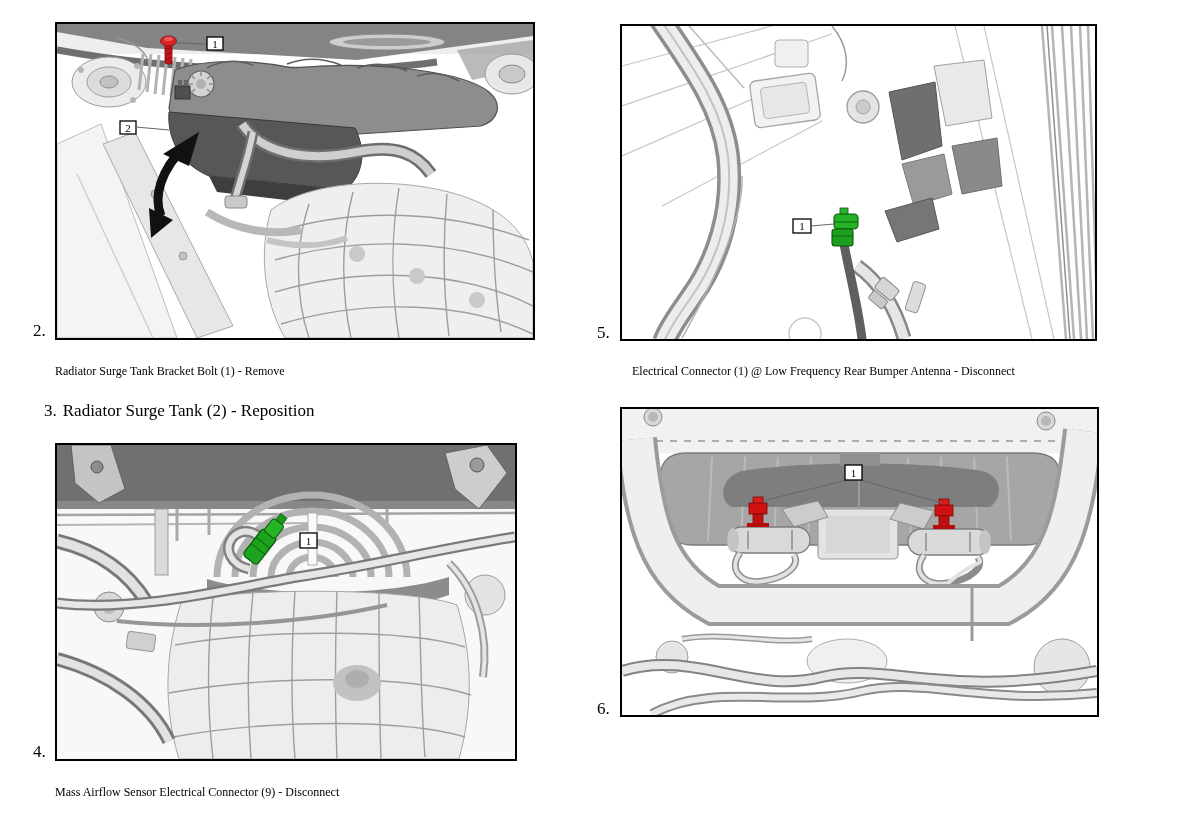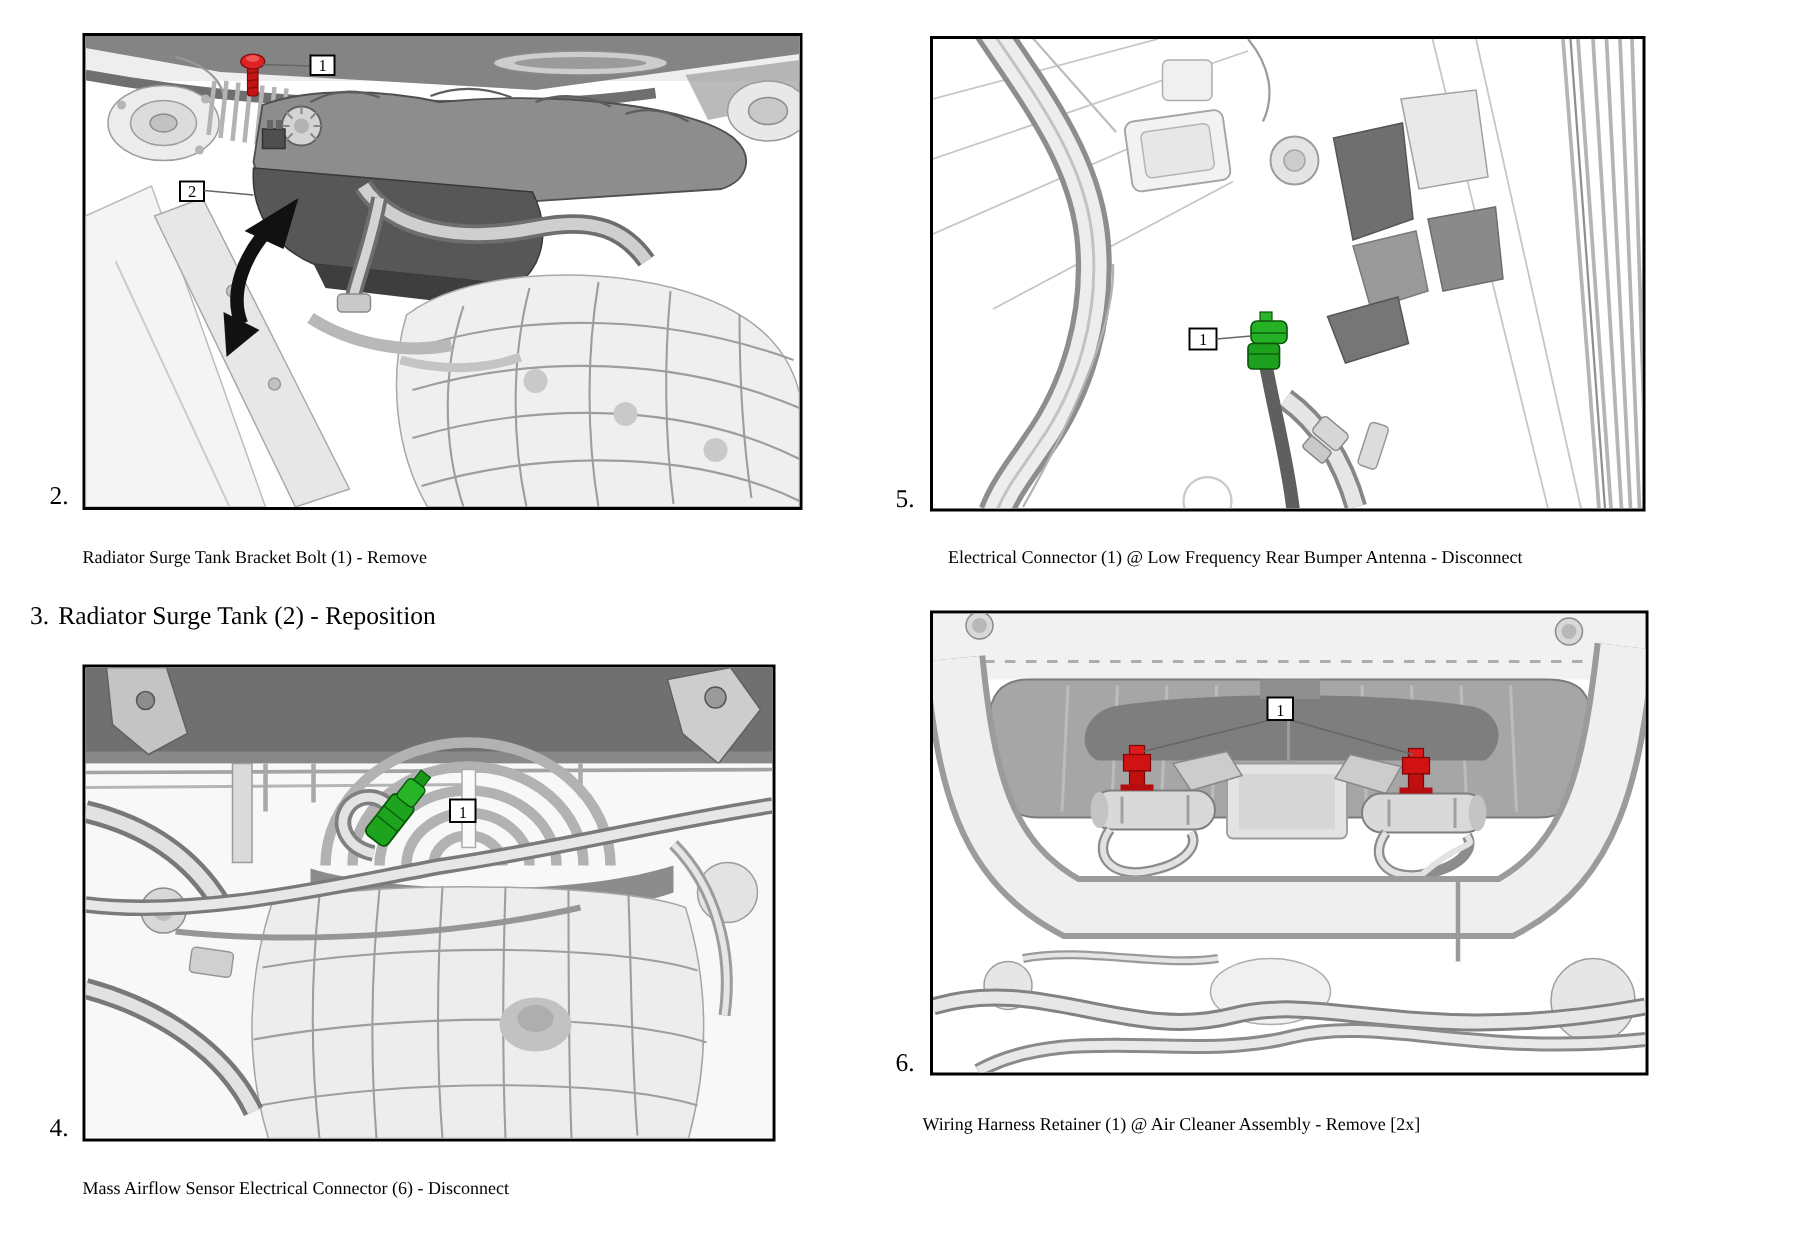--- a/index.html
+++ b/index.html
@@ -128,21 +128,21 @@
         <rect x="63" y="97" width="16" height="13" class="cbox"></rect>
         <text x="71" y="107.5" class="ctext">2</text>
         <line x1="79" y1="103" x2="112" y2="106" class="leader"></line>
       </g>
     </svg>
   </figure>
 
   <div class="stepnum" style="left:33px; top:321px;">2.</div>
   <div class="caption" style="left:55px; top:361px;">Radiator Surge Tank Bracket Bolt (1) - Remove</div>
 
-  <div class="stepline" style="left:20px; top:401px;">
+  <div class="stepline" style="left:44px; top:401px;">
     <span class="num">3.</span><span>Radiator Surge Tank (2) - Reposition</span>
   </div>
 
   <figure class="fig" style="left:55px; top:443px; width:462px; height:318px;">
     <svg viewBox="0 0 458 314" preserveAspectRatio="none">
       <rect width="458" height="64" fill="#707070"></rect>
       <rect y="56" width="458" height="8" fill="#888888"></rect>
       <polygon points="14,0 54,0 68,44 42,58 18,38" fill="#c4c4c4" stroke="#616161"></polygon>
       <circle cx="40" cy="22" r="6" fill="#8d8d8d" stroke="#555555"></circle>
       <polygon points="388,8 430,0 450,28 422,64 398,44" fill="#cdcdcd" stroke="#616161"></polygon>
@@ -208,21 +208,21 @@
 
       <rect x="251" y="68" width="9" height="52" fill="#fafafa" stroke="#ababab"></rect>
       <g>
         <rect x="243" y="88" width="17" height="15" class="cbox"></rect>
         <text x="251.5" y="100" class="ctext">1</text>
       </g>
     </svg>
   </figure>
 
   <div class="stepnum" style="left:33px; top:742px;">4.</div>
-  <div class="caption" style="left:55px; top:782px;">Mass Airflow Sensor Electrical Connector (6) - Disconnect</div>
+  <div class="caption" style="left:55px; top:782px;">Mass Airflow Sensor Electrical Connector (9) - Disconnect</div>
 
   <figure class="fig" style="left:620px; top:24px; width:477px; height:317px;">
     <svg viewBox="0 0 473 313" preserveAspectRatio="none">
 
       <g stroke="#c6c6c6" stroke-width="1.2">
         <line x1="0" y1="40" x2="150" y2="0"></line>
         <line x1="0" y1="80" x2="210" y2="8"></line>
         <line x1="0" y1="130" x2="160" y2="60"></line>
         <line x1="40" y1="180" x2="200" y2="95"></line>
         <line x1="333" y1="0" x2="410" y2="313"></line>
@@ -372,15 +372,14 @@
       <path d="M0,262 C70,240 130,286 200,268 C264,252 320,290 475,262" stroke="#828282" stroke-width="12" fill="none"></path>
       <path d="M0,262 C70,240 130,286 200,268 C264,252 320,290 475,262" stroke="#e7e7e7" stroke-width="8" fill="none"></path>
       <path d="M30,305 C90,272 170,300 240,282 C300,268 360,296 475,284" stroke="#8a8a8a" stroke-width="10" fill="none"></path>
       <path d="M30,305 C90,272 170,300 240,282 C300,268 360,296 475,284" stroke="#e9e9e9" stroke-width="6" fill="none"></path>
       <path d="M60,230 C100,222 150,236 190,230" stroke="#9a9a9a" stroke-width="6" fill="none"></path>
       <path d="M60,230 C100,222 150,236 190,230" stroke="#e5e5e5" stroke-width="3" fill="none"></path>
     </svg>
   </figure>
 
   <div class="stepnum" style="left:597px; top:699px;">6.</div>
-  <div class="caption" style="left:615px; top:739px;">Wiring Harness Retainer (1) @ Air Cleaner Assembly - Remove [2x]</div>
 
 </div>
 
 </body></html>

